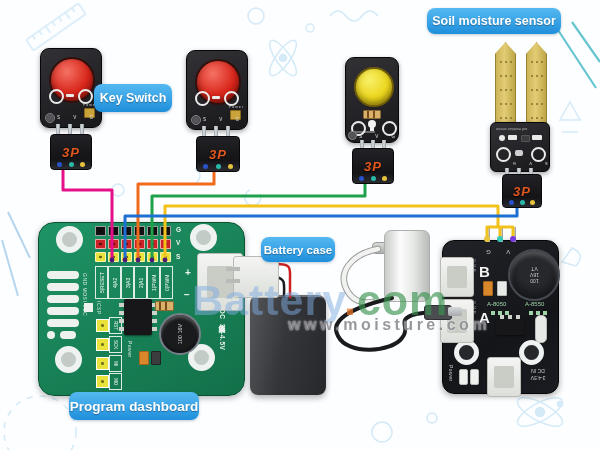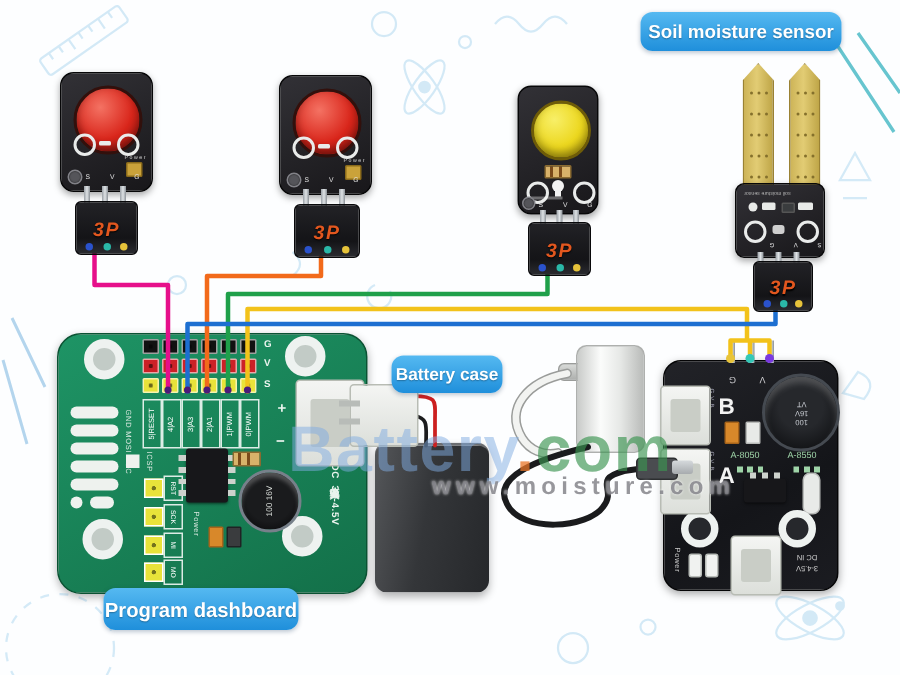--- a/index.html
+++ b/index.html
@@ -390,17 +390,18 @@
   </svg>
 
   <div class="plug" style="left:424px;top:305px;width:26px;height:13px;"></div>
   <div class="plugtip" style="left:448px;top:307px;width:14px;height:9px;"></div>
 
   <div class="wmbig" style="left:192px;top:276px;">
     <span>Battery</span><span class="wdot">.</span><span class="wcom">com</span>
   </div>
   <div class="wmsmall" style="left:288px;top:316px;">www.moisture.com</div>
 
+  <div class="callout" style="left:94px;top:84px;width:78px;height:28px;font-size:12.5px;">Key Switch</div>
   <div class="callout" style="left:427px;top:8px;width:134px;height:26px;font-size:12.5px;">Soil moisture sensor</div>
   <div class="callout" style="left:69px;top:392px;width:130px;height:28px;font-size:13.5px;">Program dashboard</div>
   <div class="callout" style="left:261px;top:237px;width:74px;height:25px;font-size:11.5px;">Battery case</div>
 
 </div>
 
 </body></html>

